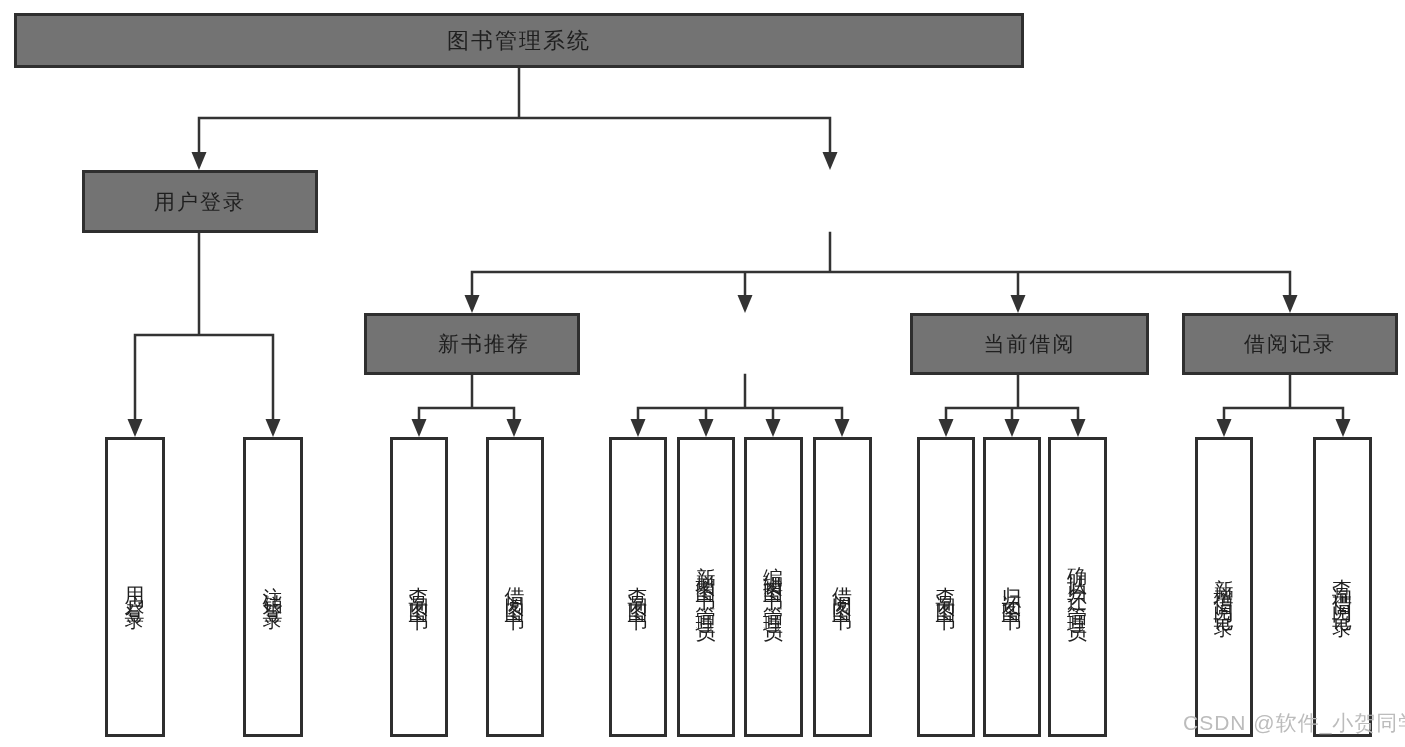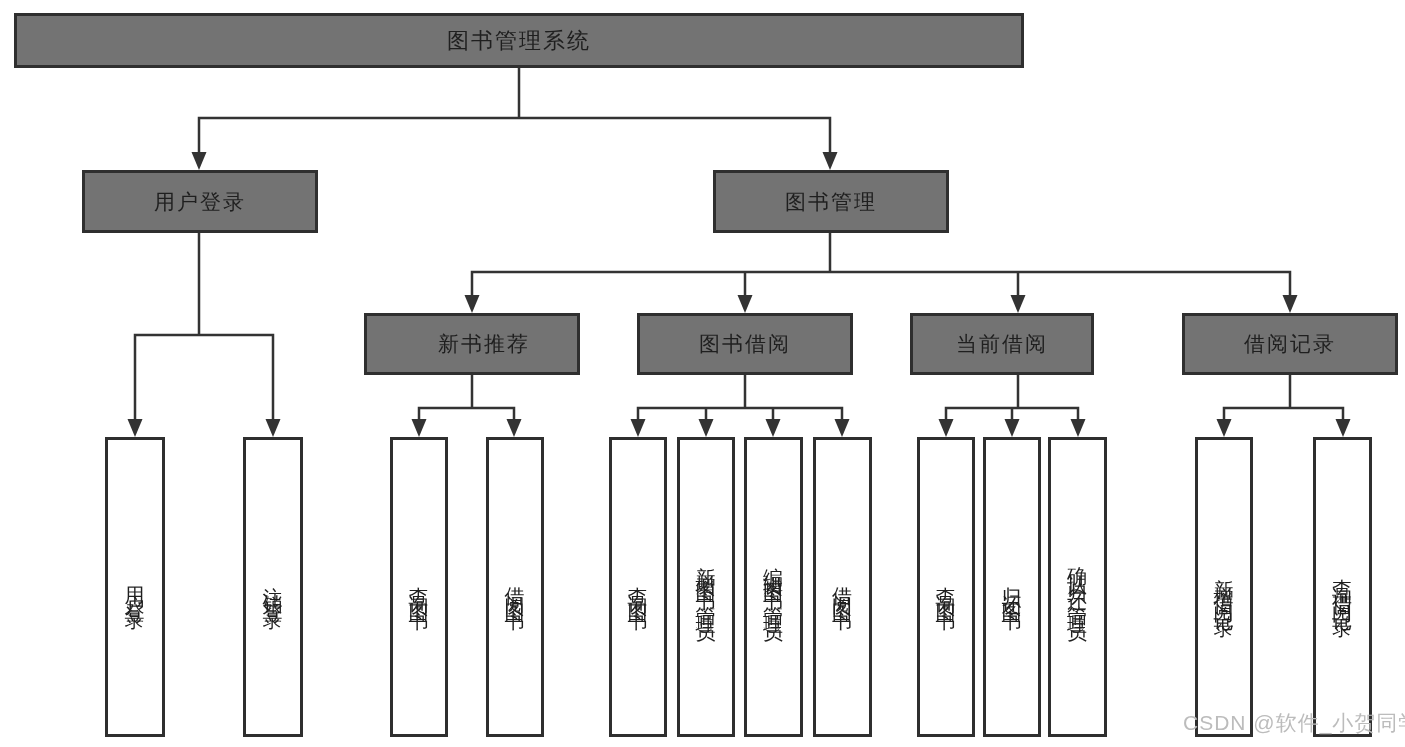--- a/index.html
+++ b/index.html
@@ -108,31 +108,25 @@
     </g>
   </svg>
 
   <div class="hbox root" style="left:14px; top:13px; width:1010px; height:55px;">
     <span>图书管理系统</span>
   </div>
 
   <div class="hbox" style="left:82px; top:170px; width:236px; height:63px;">
     <span>用户登录</span>
   </div>
-  <div class="hbox" style="left:713px; top:170px; width:236px; height:63px;">
-    <span>图书管理</span>
-  </div>
 
   <div class="hbox" style="left:364px; top:313px; width:216px; height:62px;padding-left:24px;">
     <span>新书推荐</span>
   </div>
-  <div class="hbox" style="left:637px; top:313px; width:216px; height:62px;">
-    <span>图书借阅</span>
-  </div>
-  <div class="hbox" style="left:910px; top:313px; width:184px; height:62px;text-align:right;">
+  <div class="hbox" style="left:910px; top:313px; width:239px; height:62px;text-align:right;">
     <span>当前借阅</span>
   </div>
   <div class="hbox" style="left:1182px; top:313px; width:216px; height:62px;">
     <span>借阅记录</span>
   </div>
 
   <div class="vbox" style="left:105px; width:60px;">
     <span class="vlabel">用户登录</span>
   </div>
   <div class="vbox" style="left:243px; width:60px;">

